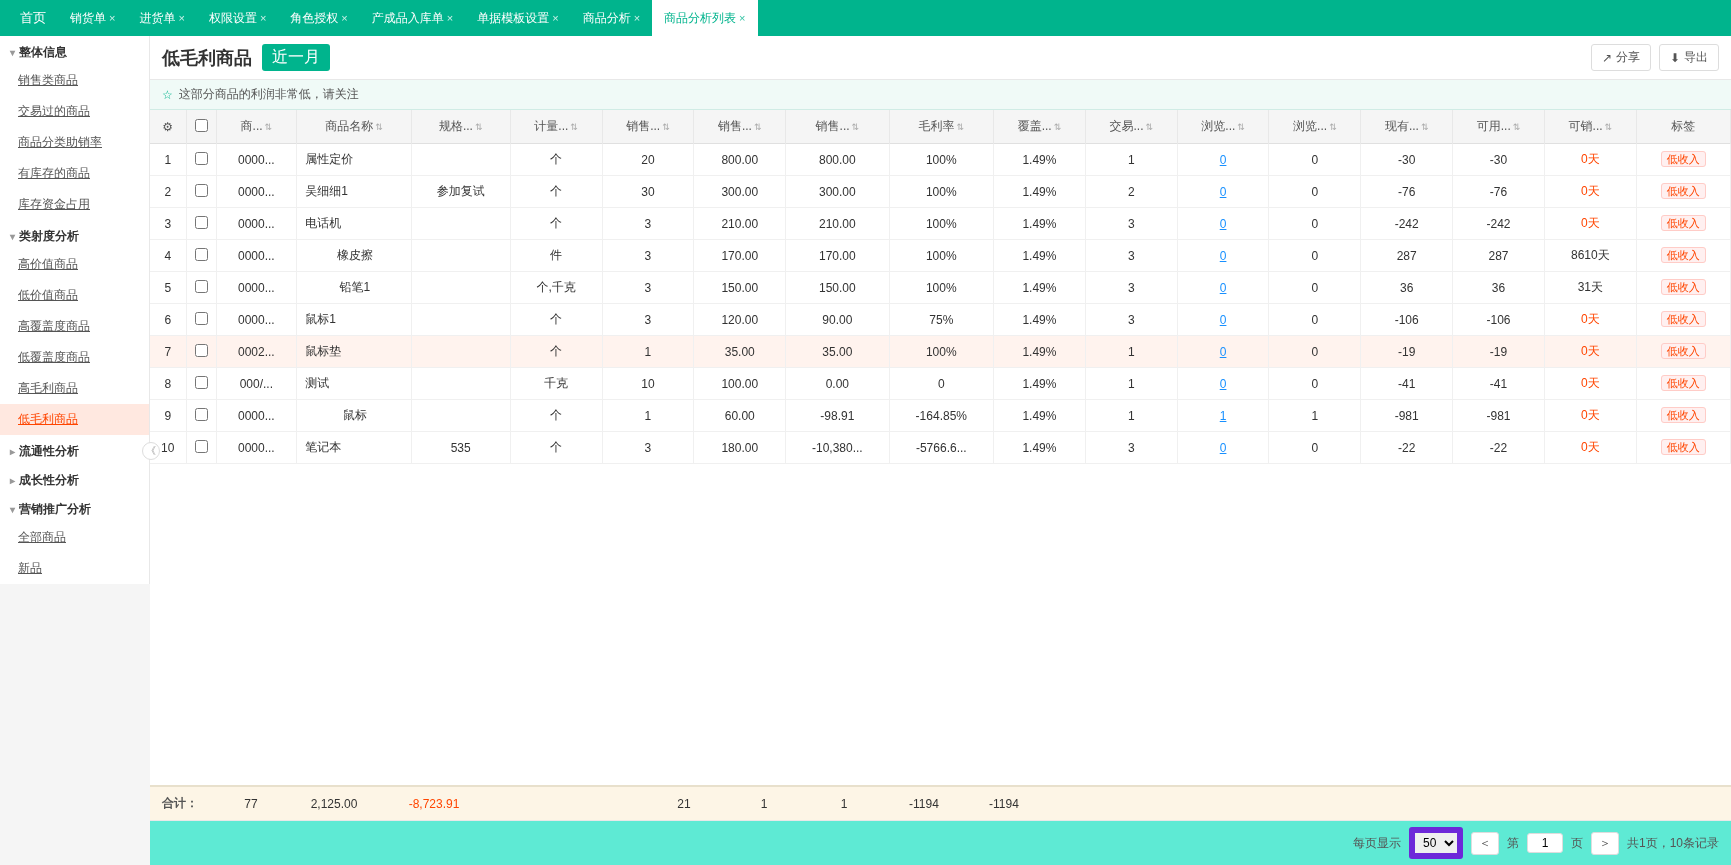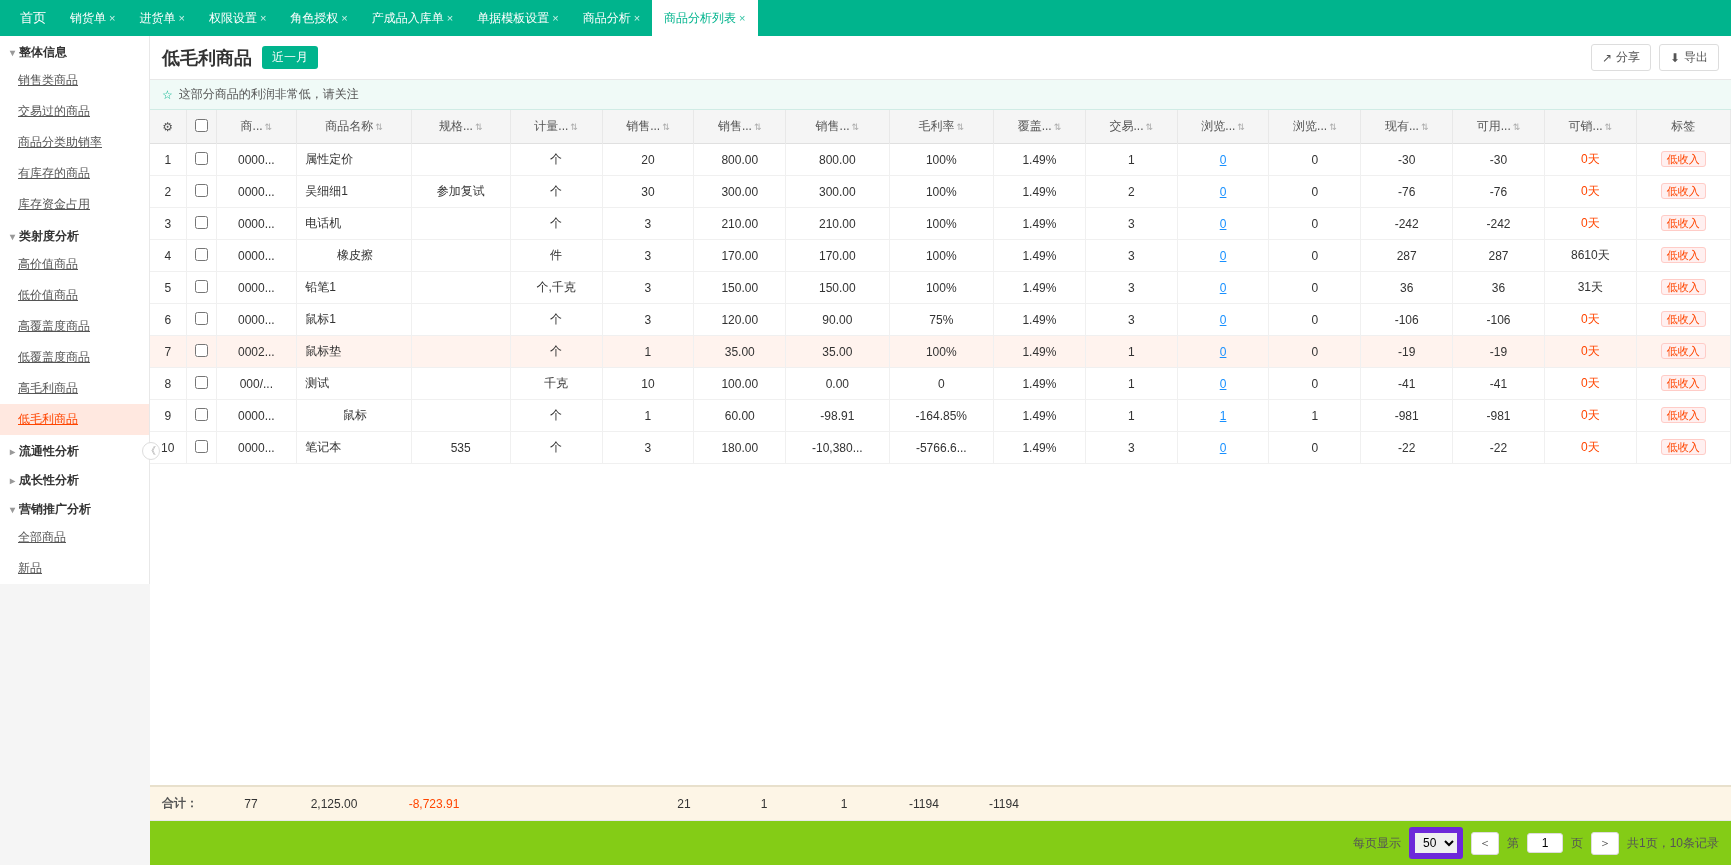--- a/index.html
+++ b/index.html
@@ -83,21 +83,21 @@
       font-weight: bold;
       color: #333;
     }
     .filter-btn {
       background: #00b48d;
       color: #fff;
       border: none;
       border-radius: 3px;
       padding: 3px 10px;
       cursor: pointer;
-      font-size: 12px;
+      font-size: 16px;
     }
     .search-box {
       display: flex;
       align-items: center;
       border: 1px solid #ddd;
       border-radius: 3px;
       padding: 2px 8px;
       background: #fff;
       flex: 1;
       max-width: 300px;
@@ -211,21 +211,21 @@
     }
     .footer-cell {
       padding: 0 6px;
       text-align: center;
       color: #333;
       font-size: 12px;
     }
 
     
     .pagination-bar {
-      background: #84cc16;
+      background: #5eead4;
       border-top: 1px solid #e8e8e8;
       padding: 6px 12px;
       display: flex;
       align-items: center;
       justify-content: flex-end;
       gap: 8px;
     }
     .pagination-bar span { color: #555; font-size: 12px; }
     .page-size-select {
       border: 6px solid #6d28d9;
@@ -564,21 +564,21 @@
       <td>0</td>
       <td>287</td>
       <td>287</td>
       <td>8610天</td>
       <td><span class="tag-low-income">低收入</span></td>
     </tr>
             <tr>
       <td>5</td>
       <td><input type="checkbox" style=""></td>
       <td>0000...</td>
-      <td style="text-align:left; padding-left:8px;">铅笔1</td>
+      <td style="text-align:center; padding-left:8px;">铅笔1</td>
       <td></td>
       <td>个,千克</td>
       <td>3</td>
       <td>150.00</td>
       <td>150.00</td>
       <td>100%</td>
       <td>1.49%</td>
       <td>3</td>
       <td><span class="link-text">0</span></td>
       <td>0</td>

